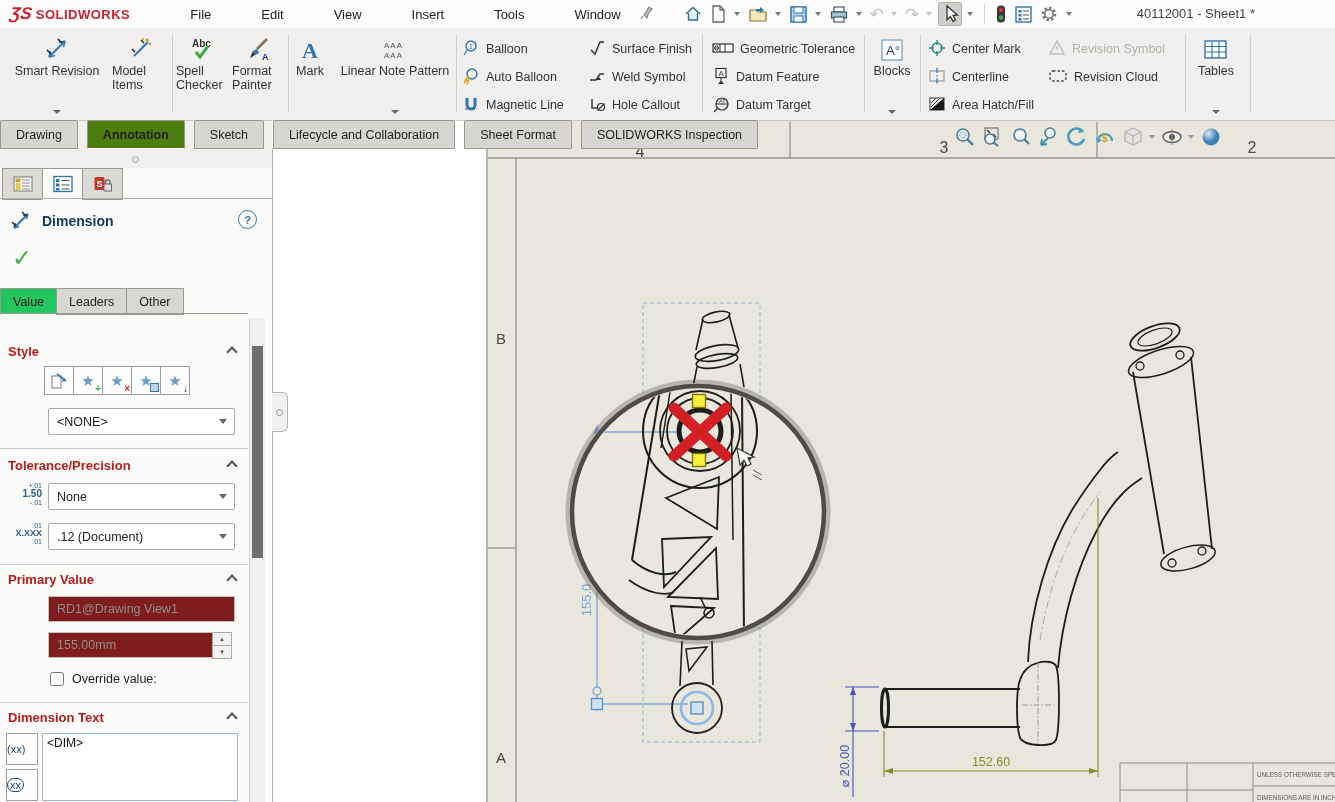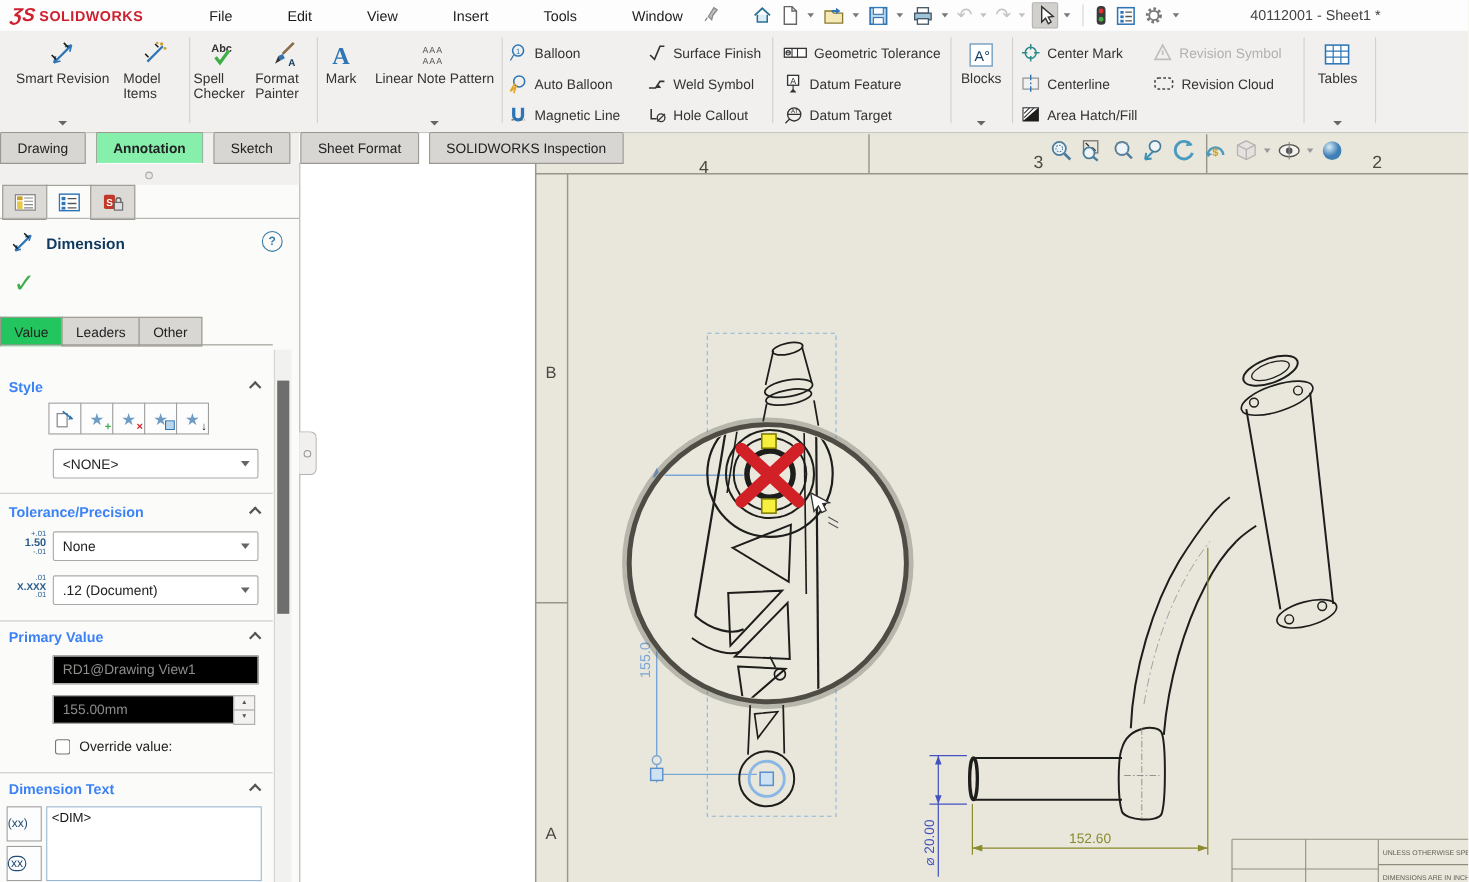--- a/index.html
+++ b/index.html
@@ -26,21 +26,21 @@
   .rb-big{position:absolute;top:4px;height:84px;display:flex;flex-direction:column;align-items:center;font-size:12.5px;color:#333;}
   .rb-big .bi{height:30px;display:flex;align-items:flex-end;justify-content:center;}
   .rb-big .lbl{line-height:1.15;margin-top:2px;}
   .rb-caret{width:0;height:0;border-left:4px solid transparent;border-right:4px solid transparent;border-top:4px solid #666;margin-top:auto;margin-bottom:2px;}
   .rb-row{position:absolute;height:22px;display:flex;align-items:center;gap:6px;font-size:12.5px;color:#333;white-space:nowrap;}
   .rb-row.dis{color:#b3b1ad;}
   
   .tabbar{position:absolute;left:0;top:120px;height:28px;display:flex;z-index:7;gap:10px;}
   .ctab{height:27px;display:flex;align-items:center;padding:0 15px;font-size:12.5px;color:#222;
         background:#d8d6d2;border:1px solid #9a9890;border-bottom:1px solid #9a9890;margin-right:-1px;border-radius:2px 2px 0 0;}
-  .ctab.active{background:#86efac;font-weight:bold;border-bottom:1px solid #fff;}
+  .ctab.active{background:#4d7c0f;font-weight:bold;border-bottom:1px solid #fff;}
   
   .hud{position:absolute;left:952px;top:124px;display:flex;align-items:center;gap:3px;z-index:6;}
   .hudbtn{width:25px;height:25px;display:flex;align-items:center;justify-content:center;}
   .hudcaret{width:0;height:0;border-left:3.5px solid transparent;border-right:3.5px solid transparent;border-top:4px solid #999;margin:0 1px;}
   
   .panel{position:absolute;left:0;top:148px;width:272px;height:654px;background:#fbfbfa;z-index:6;border-right:1px solid #b5b3af;}
   .pstrip{position:absolute;left:0;top:0;width:272px;height:20px;background:#f1f0ee;}
   .pdot{position:absolute;left:132px;top:8px;width:5px;height:5px;border:1px solid #aaa;border-radius:50%;background:#e8e8e8;}
   .ptabs{position:absolute;left:2px;top:20px;height:31px;display:flex;}
   .ptab{width:39px;height:30px;background:#dcdad6;border:1px solid #9a9890;margin-right:-1px;display:flex;align-items:center;justify-content:center;}
@@ -48,32 +48,32 @@
   .pline{position:absolute;left:0;top:50px;width:272px;height:1px;background:#b0aeaa;}
   .phead{position:absolute;left:10px;top:62px;display:flex;align-items:center;gap:10px;}
   .phead .t{font-size:14px;font-weight:bold;color:#10395f;}
   .phelp{position:absolute;left:238px;top:62px;width:17px;height:17px;border:1.5px solid #3a7ca8;border-radius:50%;
          font-size:11px;color:#3a7ca8;display:flex;align-items:center;justify-content:center;font-weight:bold;}
   .pcheck{position:absolute;left:12px;top:98px;font-size:24px;color:#3fae49;font-weight:bold;line-height:1;}
   .subtabs{position:absolute;left:0;top:140px;display:flex;}
   .stab{height:25px;padding:0 12px;display:flex;align-items:center;font-size:12.5px;background:#d9d7d3;border:1px solid #9a9890;margin-right:-1px;}
   .stab.active{background:#22c55e;border-bottom:1px solid #fbfbfa;}
   .stabline{position:absolute;left:0;top:165px;width:248px;height:1px;background:#9a9890;}
-  .sechead{position:absolute;left:8px;font-size:13px;font-weight:bold;color:#3b82f6;}
+  .sechead{position:absolute;left:8px;font-size:13px;font-weight:bold;color:#b91c1c;}
   .chev{position:absolute;left:228px;width:8px;height:8px;}
   .chev:before{content:"";position:absolute;left:0;top:2px;width:6px;height:6px;border-left:2px solid #555;border-top:2px solid #555;transform:rotate(45deg);}
   .sdiv{position:absolute;left:0;width:248px;height:1px;background:#cccac6;}
   .stylebtns{position:absolute;left:44px;top:218px;display:flex;}
   .sbtn{width:28px;height:27px;border:1px solid #9e9e9e;background:#fdfdfd;margin-right:-1px;position:relative;
         display:flex;align-items:center;justify-content:center;font-size:15px;color:#6d9dc5;}
   .sbtn .ov{position:absolute;right:1px;bottom:0px;font-size:10px;font-weight:bold;line-height:1;}
   .dd{position:absolute;height:25px;border:1px solid #a9a9a9;background:#fff;border-radius:2px;
       display:flex;align-items:center;font-size:12.5px;color:#222;padding-left:8px;}
   .dd .dcaret{position:absolute;right:7px;top:10px;width:0;height:0;border-left:4px solid transparent;border-right:4px solid transparent;border-top:5px solid #666;}
-  .gfield{position:absolute;height:24px;background:#000000;border:1px solid #c2c1bf;display:flex;align-items:center;
+  .gfield{position:absolute;height:24px;background:#7f1d1d;border:1px solid #c2c1bf;display:flex;align-items:center;
           font-size:12.5px;color:#8e8d8b;padding-left:8px;}
   .spinner{position:absolute;left:212px;top:484px;width:20px;height:26px;display:flex;flex-direction:column;}
   .spinner div{flex:1;border:1px solid #a9a9a9;background:#f3f2f0;font-size:6px;color:#555;display:flex;align-items:center;justify-content:center;margin-bottom:-1px;}
   .ovrow{position:absolute;left:50px;top:524px;display:flex;align-items:center;gap:8px;font-size:12.5px;color:#222;}
   .ovrow input{width:14px;height:14px;margin:0;}
   .dtbtn{position:absolute;left:6px;width:30px;height:30px;border:1px solid #a0a0a0;background:#fdfdfd;
          display:flex;align-items:center;justify-content:flex-start;font-size:11px;color:#1e4b73;}
   .dtbtn .oval{border:1.5px solid #1e4b73;border-radius:8px;padding:0 2px;}
   .dtarea{position:absolute;left:42px;top:585px;width:196px;height:68px;border:1px solid #9ab6d0;background:#fff;
           font-size:12px;color:#111;padding:2px 4px;box-sizing:border-box;}
@@ -523,20 +523,21 @@
       <span class="lbl">Tables</span>
       <span class="rb-caret"></span>
     </div>
     <div class="rdiv" style="left:1250px"></div>
   </div>
 
   <div class="tabbar">
     <div class="ctab">Drawing</div>
     <div class="ctab active">Annotation</div>
     <div class="ctab">Sketch</div>
+    <div class="ctab">Lifecycle and Collaboration</div>
     <div class="ctab">Sheet Format</div>
     <div class="ctab">SOLIDWORKS Inspection</div>
   </div>
 
   <div class="hud">
     <span class="hudbtn">
         <svg width="24" height="24">
           <circle cx="10" cy="10" r="6" fill="#eef4f8" stroke="#4a7c9b" stroke-width="1.6"></circle>
           <line x1="14.5" y1="14.5" x2="20" y2="20" stroke="#4a7c9b" stroke-width="2.4"></line>
           <circle cx="10" cy="10" r="3" fill="none" stroke="#4a7c9b" stroke-dasharray="1.5,1.2"></circle>

